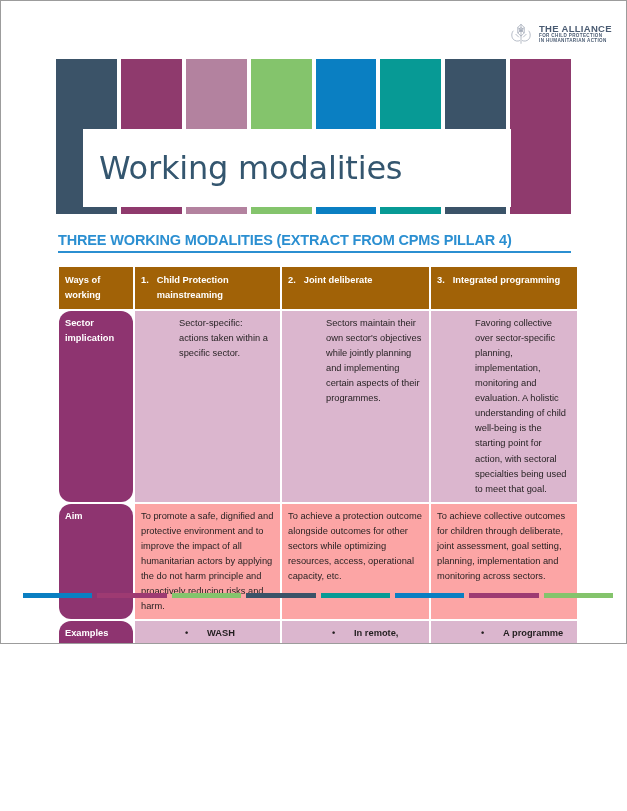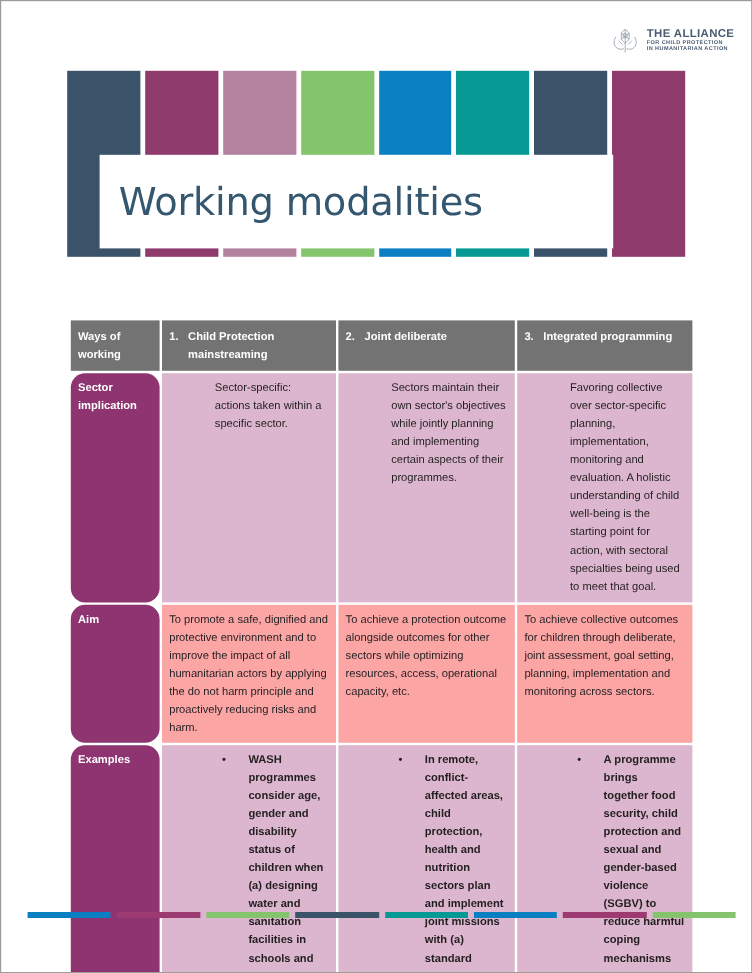--- a/index.html
+++ b/index.html
@@ -6,21 +6,21 @@
     margin: 0;
     padding: 0;
     background: #ffffff;
   }
   body {
     font-family: "Liberation Sans", sans-serif;
   }
   .page {
     position: relative;
     width: 627px;
-    height: 811px;
+    height: 644px;
     background: #ffffff;
     border: 1px solid #9c9c9c;
     box-sizing: border-box;
     overflow: hidden;
   }
 
   
   .logo {
     position: absolute;
     top: 20px;
@@ -130,21 +130,21 @@
     line-height: 1.62;
     color: #231f20;
     box-sizing: border-box;
   }
   col.c1 { width: 74px; }
   col.c2 { width: 145px; }
   col.c3 { width: 147px; }
   col.c4 { width: 146px; }
 
   td.hdr {
-    background: #737373;
+    background: #a16207;
     color: #ffffff;
     font-weight: bold;
     font-size: 9.3px;
     padding-top: 6px;
     padding-bottom: 6px;
   }
   td.rowlabel {
     background: #8e3470;
     color: #ffffff;
     font-weight: bold;
@@ -226,20 +226,24 @@
         <div class="banner-block" style="background: rgb(10, 127, 194);"></div>
         <div class="banner-block" style="background: rgb(7, 154, 149);"></div>
         <div class="banner-block" style="background: rgb(59, 83, 104);"></div>
         <div class="banner-block" style="background: rgb(143, 58, 109);"></div>
       </div>
     <div class="banner-titlebox">
       <div class="banner-title">Working modalities</div>
     </div>
   </div>
 
+  <div class="section-head">
+    <div class="section-head-text">THREE WORKING MODALITIES (EXTRACT FROM CPMS PILLAR 4)</div>
+    <div class="section-head-rule"></div>
+  </div>
 
   <table class="table">
     <colgroup>
       <col class="c1">
         <col class="c2">
         <col class="c3">
         <col class="c4">
     </colgroup>
     <tbody id="table-body">
         <tr>

